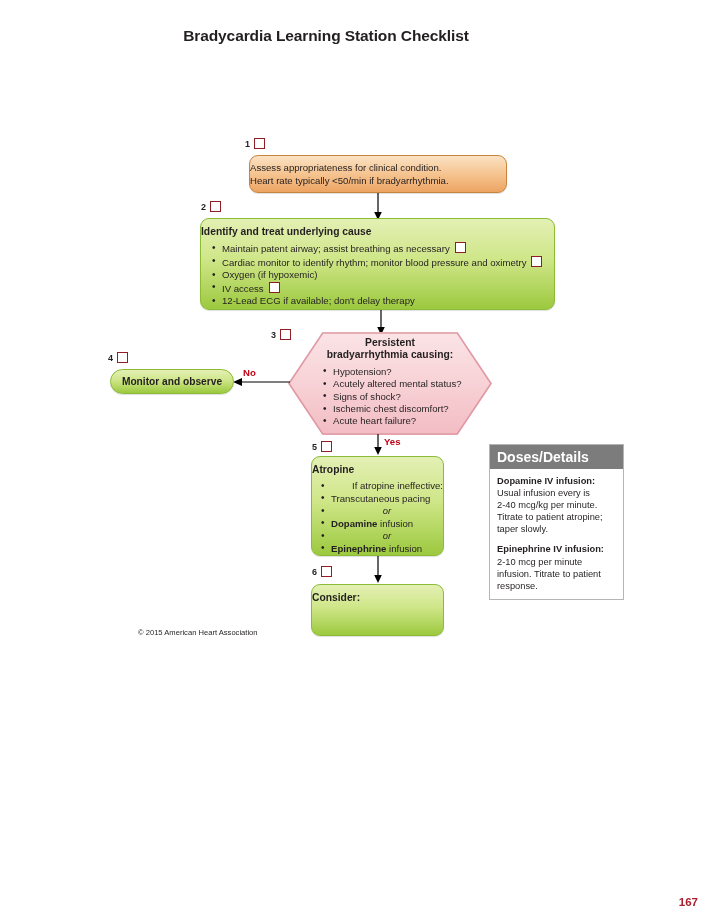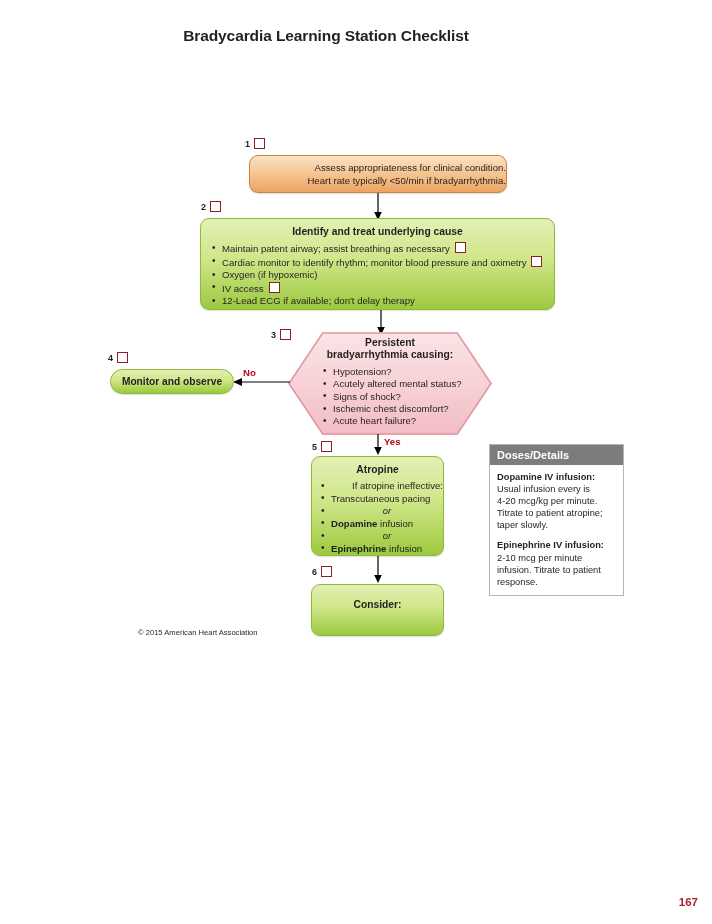--- a/index.html
+++ b/index.html
@@ -74,21 +74,20 @@
     background: linear-gradient(to bottom, #fbe2c4 0%, #f6c795 45%, #eda462 100%);
     border: 1px solid #c8843c;
     box-shadow: 0 1px 1px rgba(0,0,0,0.13);
   }
   .box-green {
     background: linear-gradient(to bottom, #e3f0b4 0%, #cfe688 45%, #9cc93f 100%);
     border: 1px solid #8cbb36;
     box-shadow: 0 1px 1px rgba(0,0,0,0.13);
   }
   .box-title {
-    text-align: center;
     font-weight: bold;
     font-size: 10.3px;
     color: #231f20;
   }
   .box-body {
     font-size: 9.6px;
     color: #231f20;
     line-height: 12.6px;
   }
   ul.blist {
@@ -207,21 +206,21 @@
     left: 489px;
     top: 444px;
     width: 135px;
     box-sizing: border-box;
     border: 1px solid #b5b5b5;
     background: #ffffff;
   }
   .doses-head {
     background: #7c7c7c;
     color: #ffffff;
-    font-size: 11px;
+    font-size: 14px;
     font-weight: bold;
     padding: 4px 7px 4px 7px;
   }
   .doses-body {
     padding: 6px 7px 7px 7px;
     font-size: 9.3px;
     line-height: 12.1px;
     color: #231f20;
   }
   .dose-group { margin-bottom: 8px; }
@@ -251,21 +250,21 @@
 <div class="page">
 
   <div class="doc-title">Bradycardia Learning Station Checklist</div>
 
   <div class="step" style="left:245px; top:138px;">
     <span>1</span>
     <span class="cbox"></span>
   </div>
 
   <div class="box box-orange" style="left:249px; top:155px; width:258px; height:38px;">
-    <div class="box-body" style="text-align:right; padding-top:6px; line-height:12.8px;">
+    <div class="box-body" style="text-align:left; padding-top:6px; line-height:12.8px;">
       <div>Assess appropriateness for clinical condition.</div>
       <div>Heart rate typically &lt;50/min if bradyarrhythmia.</div>
     </div>
   </div>
 
   <svg class="arrow" style="left:370px; top:193px; width:16px; height:28px;" viewBox="0 0 16 28">
     <line x1="8" y1="0" x2="8" y2="21" stroke="#000000" stroke-width="1.2"></line>
     <polygon points="8,27 4.2,19 11.8,19" fill="#000000"></polygon>
   </svg>
 
@@ -370,32 +369,32 @@
     <line x1="8" y1="0" x2="8" y2="21" stroke="#000000" stroke-width="1.2"></line>
     <polygon points="8,27 4.2,19 11.8,19" fill="#000000"></polygon>
   </svg>
 
   <div class="step" style="left:312px; top:566px;">
     <span>6</span>
     <span class="cbox"></span>
   </div>
 
   <div class="box box-green" style="left:311px; top:584px; width:133px; height:52px;">
-    <div class="box-title" style="padding-top:14px;">Consider:</div>
+    <div class="box-title" style="padding-top:7px;">Consider:</div>
   </div>
 
   <div class="doses">
     <div class="doses-head">Doses/Details</div>
     <div class="doses-body">
 
 
       <div class="dose-group">
         <div class="dose-head">Dopamine IV infusion:</div>
         <div>Usual infusion every is</div>
-        <div>4-20 mcg/kg per minute.</div>
+        <div>2-40 mcg/kg per minute.</div>
         <div>Titrate to patient atropine;</div>
         <div>taper slowly.</div>
       </div>
 
       <div class="dose-group">
         <div class="dose-head">Epinephrine IV infusion:</div>
         <div>2-10 mcg per minute</div>
         <div>infusion. Titrate to patient</div>
         <div>response.</div>
       </div>

